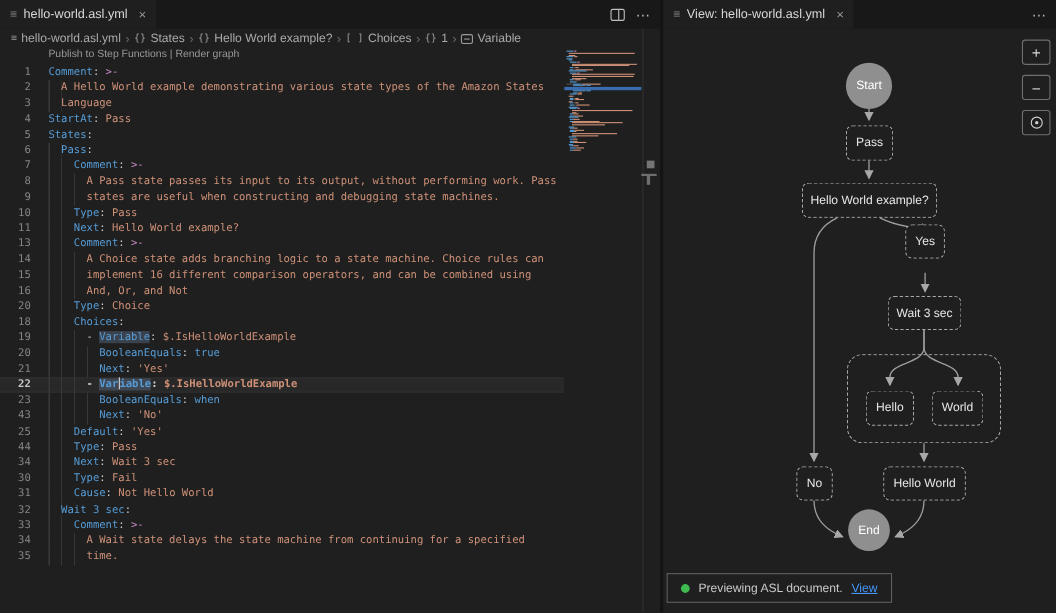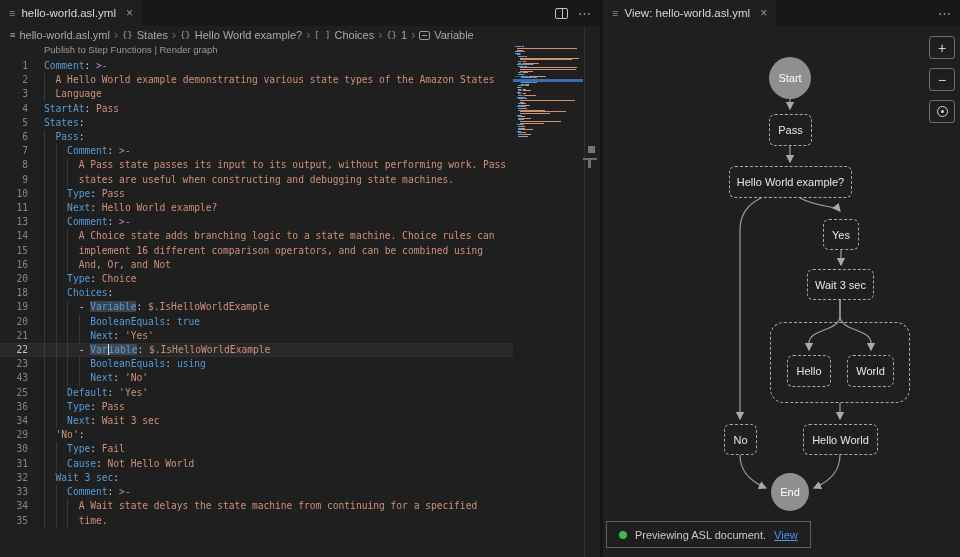--- a/index.html
+++ b/index.html
@@ -35,21 +35,21 @@
 
   
   .codelens { position:absolute; left:44px; top:44px; height:15px; font-size:9.5px; color:#999; }
   .codelens a { color:#999; text-decoration:none; cursor:pointer; }
 
   
   .code { position:absolute; left:0; top:59px; width:513px; bottom:0; overflow:hidden;
           font-family:"DejaVu Sans Mono", monospace; font-size:9.6px; }
   .line { position:relative; height:14.21px; line-height:14.21px; white-space:pre; }
   .line.current { background:rgba(255,255,255,0.045);
-                  box-shadow: inset 0 1px 0 #2e2e2e, inset 0 -1px 0 #2e2e2e; }
+                  box-shadow: inset 0 1px 0 #2e2e2e, inset 0 -1px 0 #2e2e2e; font-weight: bold; }
   .ln { position:absolute; left:0; width:28px; text-align:right; color:#858585; }
   .line.current .ln { color:#c6c6c6; }
   .guides { position:absolute; left:44px; top:0; bottom:0;
             background:repeating-linear-gradient(to right,#383838 0 1px,transparent 1px 2ch); }
   .txt { position:absolute; left:44px; }
   .tok-p { color:#cfcfcf; } .tok-k { color:#569cd6; } .tok-s { color:#ce9178; } .tok-m { color:#c586c0; }
   .tok-hk { color:#569cd6; background:rgba(110,132,165,0.35); }
   .cursor { display:inline-block; width:0; height:11px; border-left:1.2px solid #dcdcdc; vertical-align:-2px; }
 
   
@@ -154,26 +154,25 @@
         <div class="line"><span class="ln">13</span><span class="guides" style="width: 4ch;"></span><span class="txt"><span class="tok-p">    </span><span class="tok-k">Comment</span><span class="tok-p">: </span><span class="tok-m">&gt;-</span></span></div>
         <div class="line"><span class="ln">14</span><span class="guides" style="width: 6ch;"></span><span class="txt"><span class="tok-p">      </span><span class="tok-s">A Choice state adds branching logic to a state machine. Choice rules can</span></span></div>
         <div class="line"><span class="ln">15</span><span class="guides" style="width: 6ch;"></span><span class="txt"><span class="tok-p">      </span><span class="tok-s">implement 16 different comparison operators, and can be combined using</span></span></div>
         <div class="line"><span class="ln">16</span><span class="guides" style="width: 6ch;"></span><span class="txt"><span class="tok-p">      </span><span class="tok-s">And, Or, and Not</span></span></div>
         <div class="line"><span class="ln">20</span><span class="guides" style="width: 4ch;"></span><span class="txt"><span class="tok-p">    </span><span class="tok-k">Type</span><span class="tok-p">: </span><span class="tok-s">Choice</span></span></div>
         <div class="line"><span class="ln">18</span><span class="guides" style="width: 4ch;"></span><span class="txt"><span class="tok-p">    </span><span class="tok-k">Choices</span><span class="tok-p">:</span></span></div>
         <div class="line"><span class="ln">19</span><span class="guides" style="width: 6ch;"></span><span class="txt"><span class="tok-p">      - </span><span class="tok-hk">Variable</span><span class="tok-p">: </span><span class="tok-s">$.IsHelloWorldExample</span></span></div>
         <div class="line"><span class="ln">20</span><span class="guides" style="width: 8ch;"></span><span class="txt"><span class="tok-p">        </span><span class="tok-k">BooleanEquals</span><span class="tok-p">: </span><span class="tok-k">true</span></span></div>
         <div class="line"><span class="ln">21</span><span class="guides" style="width: 8ch;"></span><span class="txt"><span class="tok-p">        </span><span class="tok-k">Next</span><span class="tok-p">: </span><span class="tok-s">'Yes'</span></span></div>
         <div class="line current"><span class="ln">22</span><span class="guides" style="width: 6ch;"></span><span class="txt"><span class="tok-p">      - </span><span class="tok-hk">Var</span><span class="cursor"></span><span class="tok-hk">iable</span><span class="tok-p">: </span><span class="tok-s">$.IsHelloWorldExample</span></span></div>
-        <div class="line"><span class="ln">23</span><span class="guides" style="width: 8ch;"></span><span class="txt"><span class="tok-p">        </span><span class="tok-k">BooleanEquals</span><span class="tok-p">: </span><span class="tok-k">using</span></span></div>
+        <div class="line"><span class="ln">23</span><span class="guides" style="width: 8ch;"></span><span class="txt"><span class="tok-p">        </span><span class="tok-k">BooleanEquals</span><span class="tok-p">: </span><span class="tok-k">when</span></span></div>
         <div class="line"><span class="ln">43</span><span class="guides" style="width: 8ch;"></span><span class="txt"><span class="tok-p">        </span><span class="tok-k">Next</span><span class="tok-p">: </span><span class="tok-s">'No'</span></span></div>
         <div class="line"><span class="ln">25</span><span class="guides" style="width: 4ch;"></span><span class="txt"><span class="tok-p">    </span><span class="tok-k">Default</span><span class="tok-p">: </span><span class="tok-s">'Yes'</span></span></div>
-        <div class="line"><span class="ln">36</span><span class="guides" style="width: 4ch;"></span><span class="txt"><span class="tok-p">    </span><span class="tok-k">Type</span><span class="tok-p">: </span><span class="tok-s">Pass</span></span></div>
+        <div class="line"><span class="ln">44</span><span class="guides" style="width: 4ch;"></span><span class="txt"><span class="tok-p">    </span><span class="tok-k">Type</span><span class="tok-p">: </span><span class="tok-s">Pass</span></span></div>
         <div class="line"><span class="ln">34</span><span class="guides" style="width: 4ch;"></span><span class="txt"><span class="tok-p">    </span><span class="tok-k">Next</span><span class="tok-p">: </span><span class="tok-s">Wait 3 sec</span></span></div>
-        <div class="line"><span class="ln">29</span><span class="guides" style="width: 2ch;"></span><span class="txt"><span class="tok-p">  </span><span class="tok-s">'No'</span><span class="tok-p">:</span></span></div>
         <div class="line"><span class="ln">30</span><span class="guides" style="width: 4ch;"></span><span class="txt"><span class="tok-p">    </span><span class="tok-k">Type</span><span class="tok-p">: </span><span class="tok-s">Fail</span></span></div>
         <div class="line"><span class="ln">31</span><span class="guides" style="width: 4ch;"></span><span class="txt"><span class="tok-p">    </span><span class="tok-k">Cause</span><span class="tok-p">: </span><span class="tok-s">Not Hello World</span></span></div>
         <div class="line"><span class="ln">32</span><span class="guides" style="width: 2ch;"></span><span class="txt"><span class="tok-p">  </span><span class="tok-k">Wait 3 sec</span><span class="tok-p">:</span></span></div>
         <div class="line"><span class="ln">33</span><span class="guides" style="width: 4ch;"></span><span class="txt"><span class="tok-p">    </span><span class="tok-k">Comment</span><span class="tok-p">: </span><span class="tok-m">&gt;-</span></span></div>
         <div class="line"><span class="ln">34</span><span class="guides" style="width: 6ch;"></span><span class="txt"><span class="tok-p">      </span><span class="tok-s">A Wait state delays the state machine from continuing for a specified</span></span></div>
         <div class="line"><span class="ln">35</span><span class="guides" style="width: 6ch;"></span><span class="txt"><span class="tok-p">      </span><span class="tok-s">time.</span></span></div>
       </div>
 
     <div class="minimap">
         <div class="mm-rows" id="mm-rows">
@@ -499,27 +498,27 @@
           <path d="M137,429 C137,447 149,456 163,462" marker-end="url(#arr)"></path>
           <path d="M237,429 C237,447 225,456 211,462" marker-end="url(#arr)"></path>
         </g>
       </svg>
 
       <div class="gcontainer" style="left:167px; top:296px; width:140px; height:81px;"></div>
 
       <div class="gcircle" style="left:166px; top:31px; width:42px; height:42px;">Start</div>
       <div class="gnode" style="left:166px; top:88px; width:43px; height:32px;">Pass</div>
       <div class="gnode" style="left:126px; top:140px; width:123px; height:32px;">Hello World example?</div>
-      <div class="gnode" style="left:220px; top:193px; width:36px; height:31px;text-align:center;">Yes</div>
+      <div class="gnode" style="left:220px; top:178px; width:36px; height:31px;text-align:center;">Yes</div>
       <div class="gnode" style="left:204px; top:243px; width:67px; height:31px;">Wait 3 sec</div>
       <div class="gnode" style="left:184px; top:329px; width:44px; height:32px;">Hello</div>
       <div class="gnode" style="left:244px; top:329px; width:47px; height:32px;">World</div>
       <div class="gnode" style="left:121px; top:398px; width:33px; height:31px;">No</div>
       <div class="gnode" style="left:200px; top:398px; width:75px; height:31px;">Hello World</div>
-      <div class="gcircle" style="left:168px; top:447px; width:38px; height:38px;">End</div>
+      <div class="gcircle" style="left:168px; top:437px; width:38px; height:38px;">End</div>
 
       <div class="zbtn" style="top:10px;">+</div>
       <div class="zbtn" style="top:42px;">−</div>
       <div class="zbtn" style="top:74px;">
         <span class="zfit-outer">
             <span class="zfit-dot"></span>
           </span>
       </div>
 
       <div class="status-box">

